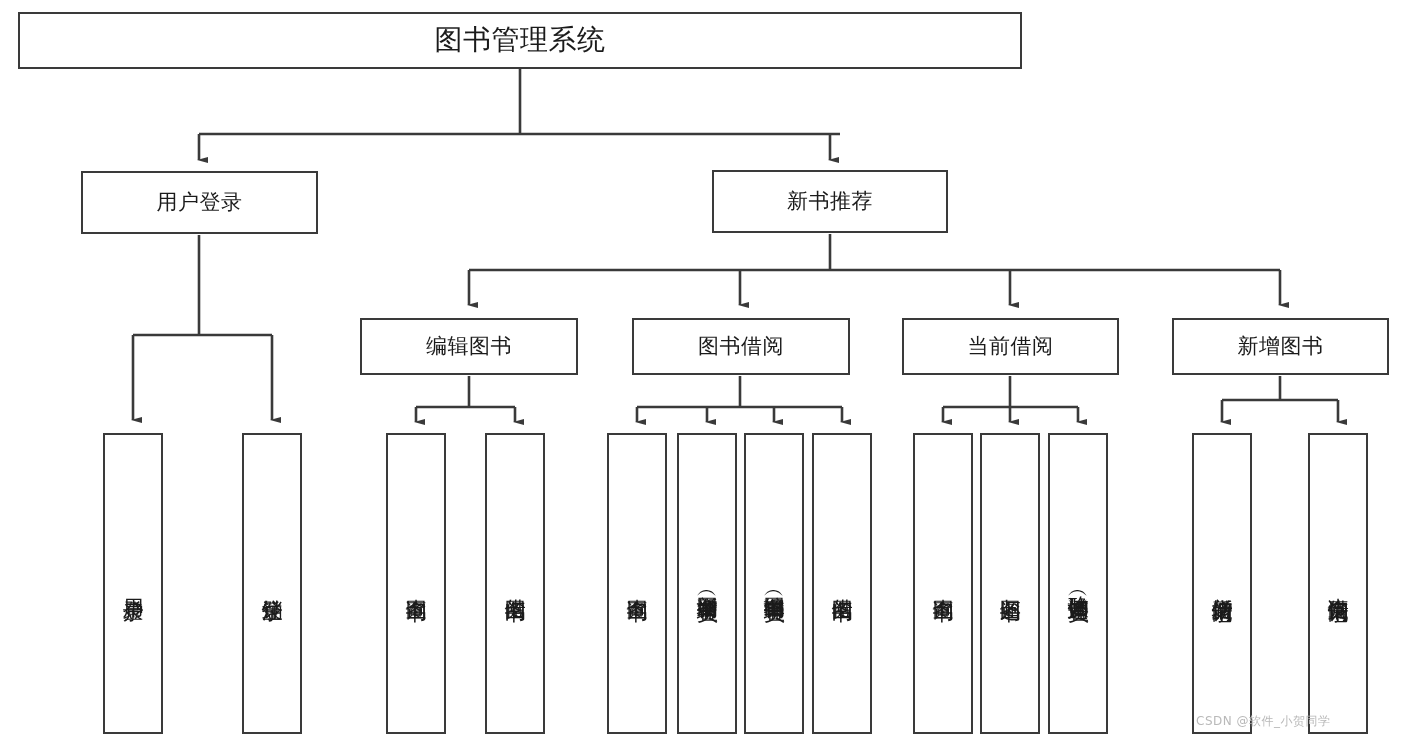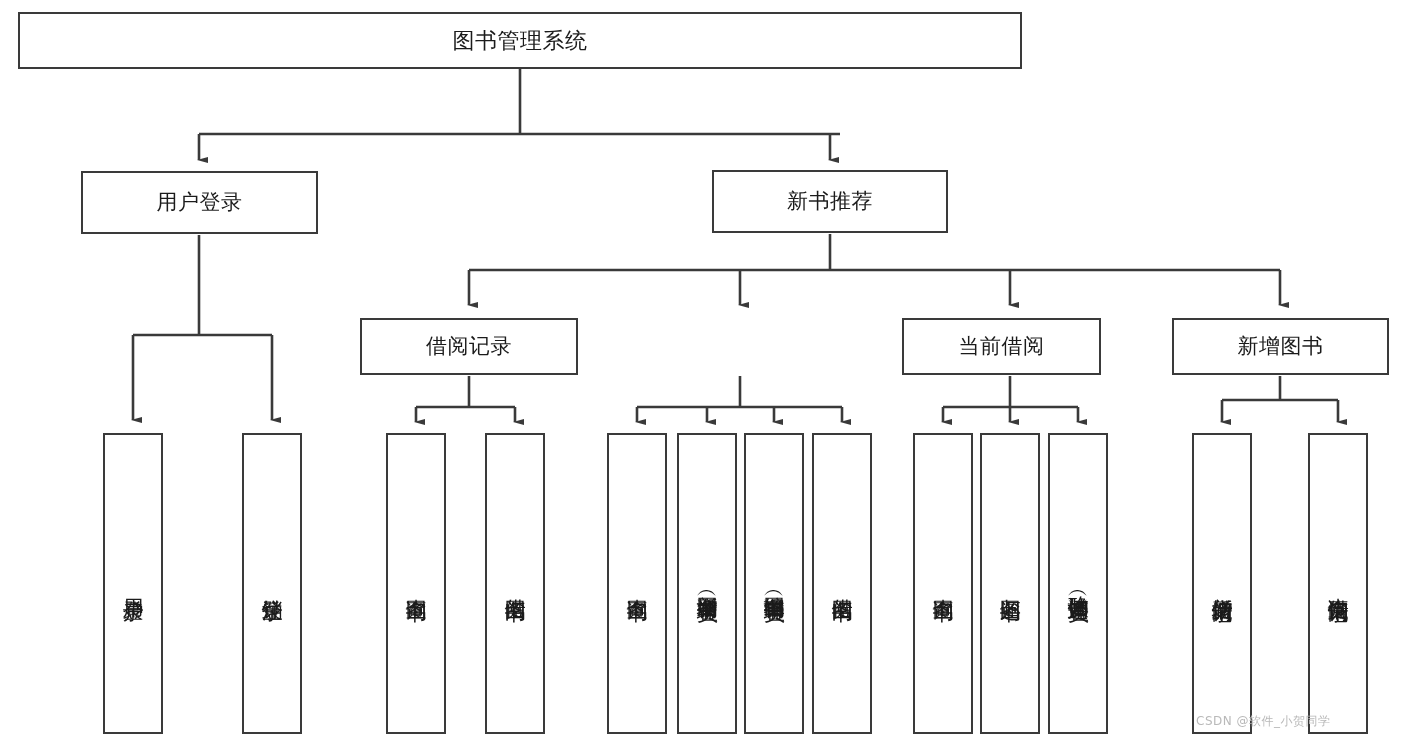--- a/index.html
+++ b/index.html
@@ -30,21 +30,21 @@
     justify-content:center;
     text-align:center;
   }
   .node .label{
     font-size:21px;
     line-height:1.15;
     letter-spacing:0.5px;
     color:#1b1b1b;
     white-space:nowrap;
   }
-  .node.root .label{ font-size:22px; }
+  .node.root .label{ font-size:28px; }
   .node.leaf{
     border-width:2px;
   }
   .node.leaf .label{
     writing-mode:vertical-rl;
     text-orientation:upright;
     white-space:normal;
     font-size:21px;
     line-height:1.35;
     letter-spacing:1px;
@@ -119,23 +119,26 @@
   </div>
 
   <div class="node" style="left:81px; top:171px; width:237px; height:63px;">
     <span class="label">用户登录</span>
   </div>
   <div class="node" style="left:712px; top:170px; width:236px; height:63px;">
     <span class="label">新书推荐</span>
   </div>
 
   <div class="node" style="left:360px; top:318px; width:218px; height:57px;">
-    <span class="label">借阅记录</span>
+    <span class="label">编辑图书</span>
   </div>
-  <div class="node" style="left:902px; top:318px; width:199px; height:57px;">
+  <div class="node" style="left:632px; top:318px; width:218px; height:57px;">
+    <span class="label">图书借阅</span>
+  </div>
+  <div class="node" style="left:902px; top:318px; width:217px; height:57px;">
     <span class="label">当前借阅</span>
   </div>
   <div class="node" style="left:1172px; top:318px; width:217px; height:57px;">
     <span class="label">新增图书</span>
   </div>
 
   <div class="node leaf" style="left:103px; top:433px; width:60px; height:301px;">
     <span class="label">用户登录</span>
   </div>
   <div class="node leaf" style="left:242px; top:433px; width:60px; height:301px;">

